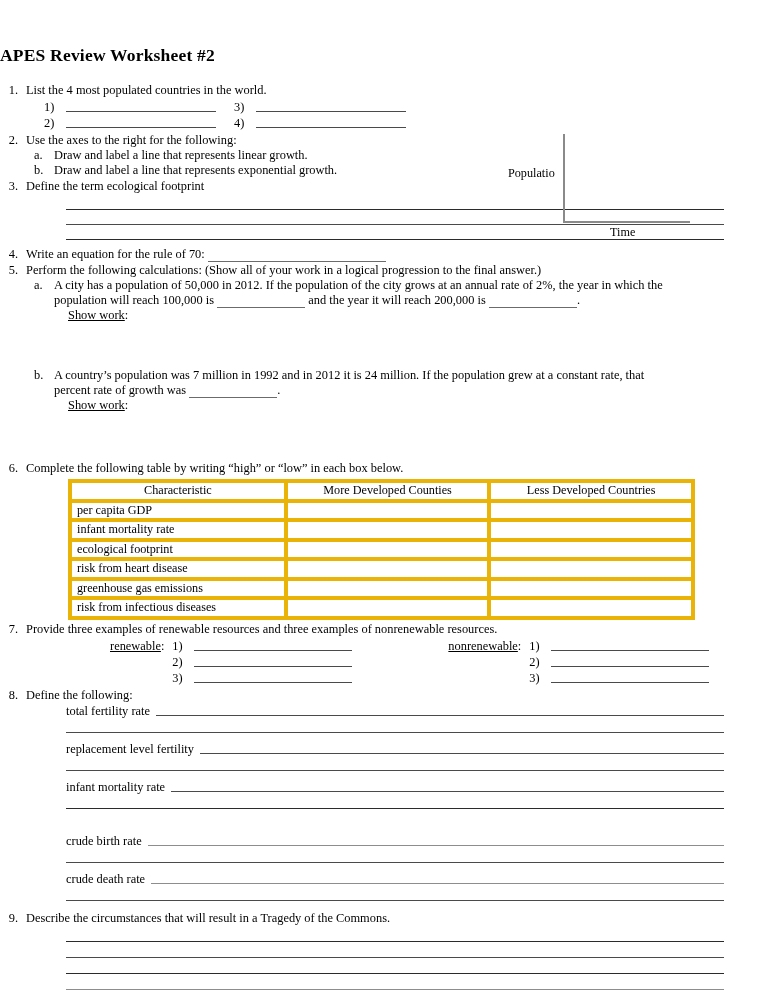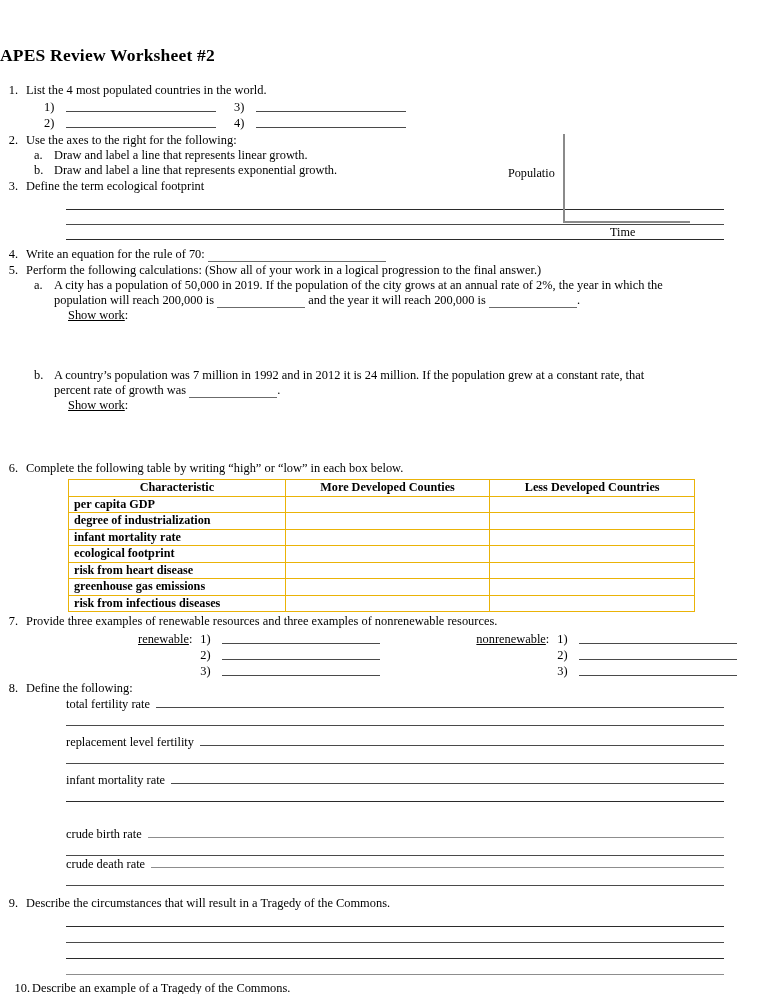--- a/index.html
+++ b/index.html
@@ -139,38 +139,38 @@
   .ans-lines .rule { margin-top: 14px; }
 
   
   .tbl-wrap { padding-left: 68px; margin-top: 3px; }
   table.grid {
     border-collapse: collapse;
     width: 627px;
     font-size: 12.2px;
   }
   table.grid td, table.grid th {
-    border: 1px solid #eab308;
+    border: 4px solid #eab308;
     height: 15.5px;
     padding: 0 0 0 5px;
-    font-weight: bold;
+    font-weight: normal;
     line-height: 15.5px;
   }
   table.grid th { text-align: center; padding-left: 0; }
   .col-a { width: 217px; }
   .col-b { width: 205px; }
   .col-c { width: 205px; }
 
   
   .res-wrap {
     display: flex;
     padding-left: 110px;
     margin-top: 1px;
   }
-  .res-col { display: flex; align-items: flex-start; margin-left: 28px; }
+  .res-col { display: flex; align-items: flex-start; }
   .res-col.right { margin-left: 96px; }
   .res-head {
     font-size: 12.4px;
     line-height: 16px;
     white-space: nowrap;
     padding-right: 8px;
   }
   .res-rows .list4-row .ln { width: 158px; flex-basis: 158px; }
 
   
@@ -258,23 +258,23 @@
   </div>
 
   <div class="q" style="margin-top:1px;">
     <div class="q-num">5.</div>
     <div class="q-body">Perform the following calculations: (Show all of your work in a logical progression to the final answer.)</div>
   </div>
 
   <div class="sub">
     <div class="sub-let">a.</div>
     <div class="sub-body">
-      <div>A city has a population of 50,000 in 2019. If the population of the city grows at an annual rate of 2%, the year in which the</div>
+      <div>A city has a population of 50,000 in 2012. If the population of the city grows at an annual rate of 2%, the year in which the</div>
       <div>
-        <span>population will reach 200,000 is</span>
+        <span>population will reach 100,000 is</span>
         <span class="inline-blank" style="width:88px;"></span>
         <span>and the year it will reach 200,000 is</span>
         <span class="inline-blank" style="width:88px;"></span><span>.</span>
       </div>
     </div>
   </div>
   <div style="padding-left:68px;font-size:12.4px;line-height:15.2px;">
     <span class="u">Show work</span><span>:</span>
   </div>
 
@@ -305,25 +305,20 @@
           <th class="col-c">Less Developed Countries</th>
         </tr>
       </thead>
       <tbody>
         <tr>
           <td>per capita GDP</td>
           <td></td>
           <td></td>
         </tr>
         <tr>
-          <td>degree of industrialization</td>
-          <td></td>
-          <td></td>
-        </tr>
-        <tr>
           <td>infant mortality rate</td>
           <td></td>
           <td></td>
         </tr>
         <tr>
           <td>ecological footprint</td>
           <td></td>
           <td></td>
         </tr>
         <tr>
@@ -408,21 +403,21 @@
       <div class="ln rule"></div>
     </div>
     <div class="rule def-under dark"></div>
 
     <div class="def-row" style="margin-top:24px;">
       <div class="term">crude birth rate</div>
       <div class="ln rule light"></div>
     </div>
     <div class="rule def-under"></div>
 
-    <div class="def-row" style="margin-top:0;">
+    <div class="def-row" style="margin-top:8px;">
       <div class="term">crude death rate</div>
       <div class="ln rule light"></div>
     </div>
     <div class="rule def-under"></div>
   </div>
 
   <div class="q" style="margin-top:10px;">
     <div class="q-num">9.</div>
     <div class="q-body">Describe the circumstances that will result in a Tragedy of the Commons.</div>
   </div>

